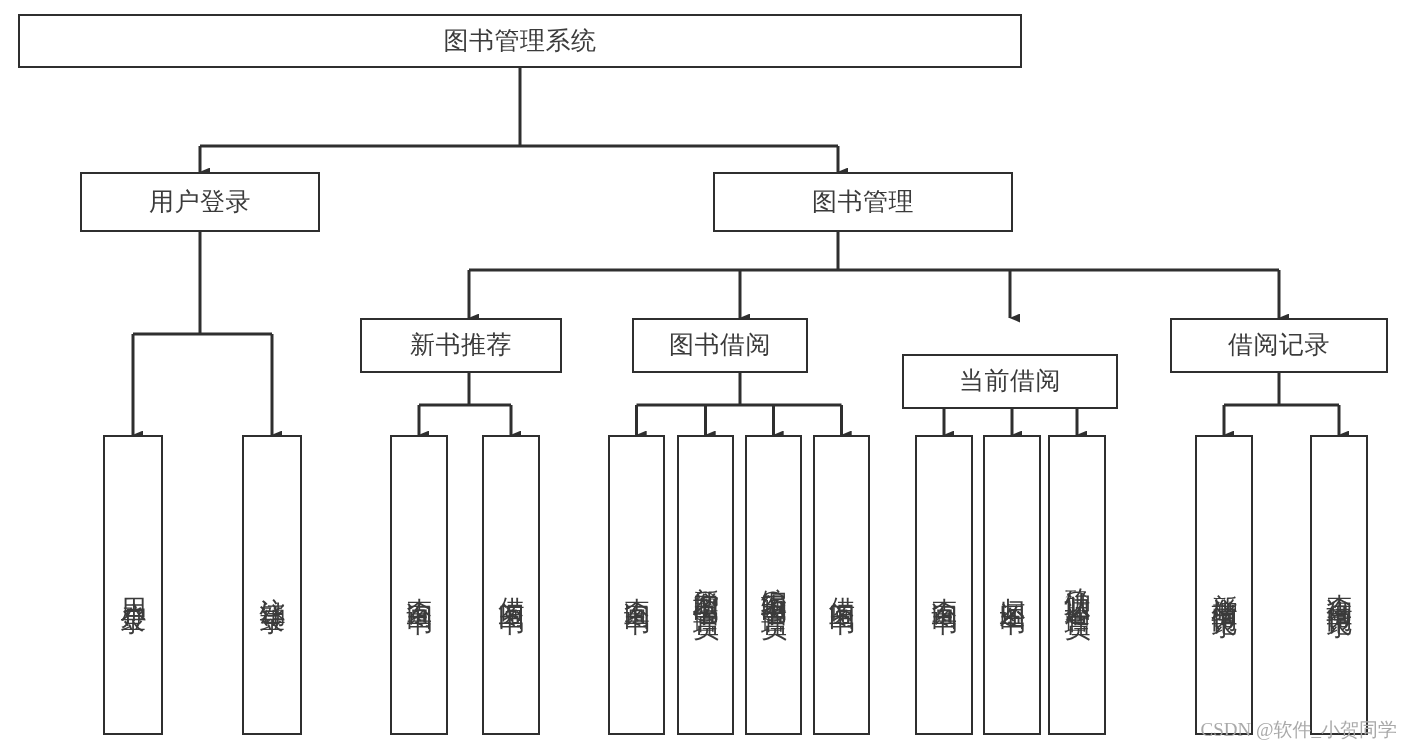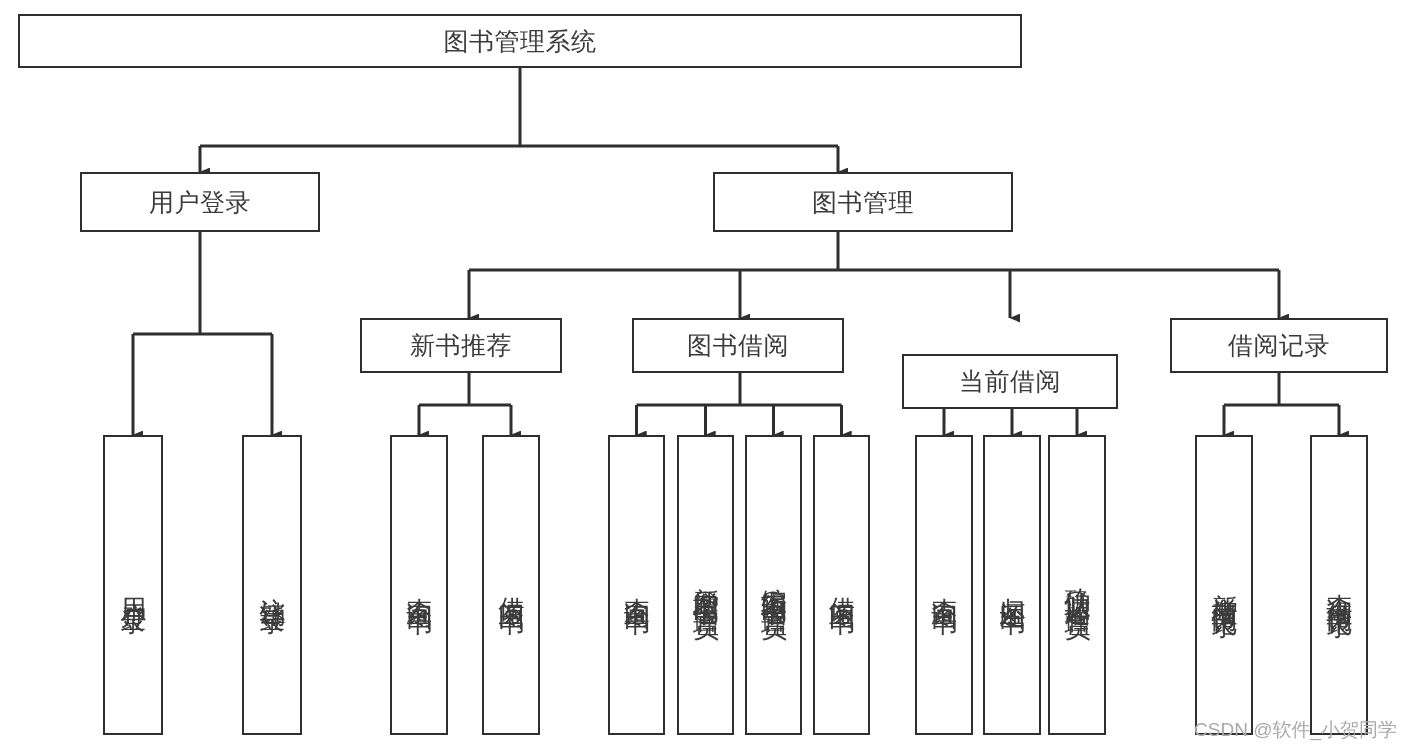--- a/index.html
+++ b/index.html
@@ -11,20 +11,21 @@
     width: 1405px;
     height: 747px;
     font-family: "Liberation Sans", "DejaVu Sans", sans-serif;
     overflow: hidden;
   }
   #diagram-root {
     position: relative;
     width: 1405px;
     height: 747px;
     background: #ffffff;
+    font-family: Liberation Serif, serif;
   }
   svg#edges {
     position: absolute;
     left: 0;
     top: 0;
     width: 1405px;
     height: 747px;
   }
   .node {
     position: absolute;
@@ -123,21 +124,21 @@
   <div class="node horizontal" style="left:80px;top:172px;width:240px;height:60px;">
     <span class="label">用户登录</span>
   </div>
   <div class="node horizontal" style="left:713px;top:172px;width:300px;height:60px;">
     <span class="label">图书管理</span>
   </div>
 
   <div class="node horizontal" style="left:360px;top:318px;width:202px;height:55px;">
     <span class="label">新书推荐</span>
   </div>
-  <div class="node horizontal" style="left:632px;top:318px;width:212px;height:55px;">
+  <div class="node horizontal" style="left:632px;top:318px;width:176px;height:55px;">
     <span class="label">图书借阅</span>
   </div>
   <div class="node horizontal" style="left:902px;top:318px;width:216px;height:55px;margin-top:36px;">
     <span class="label">当前借阅</span>
   </div>
   <div class="node horizontal" style="left:1170px;top:318px;width:218px;height:55px;">
     <span class="label">借阅记录</span>
   </div>
 
   <div class="node vertical" style="left:103px;top:435px;width:60px;height:300px;">

